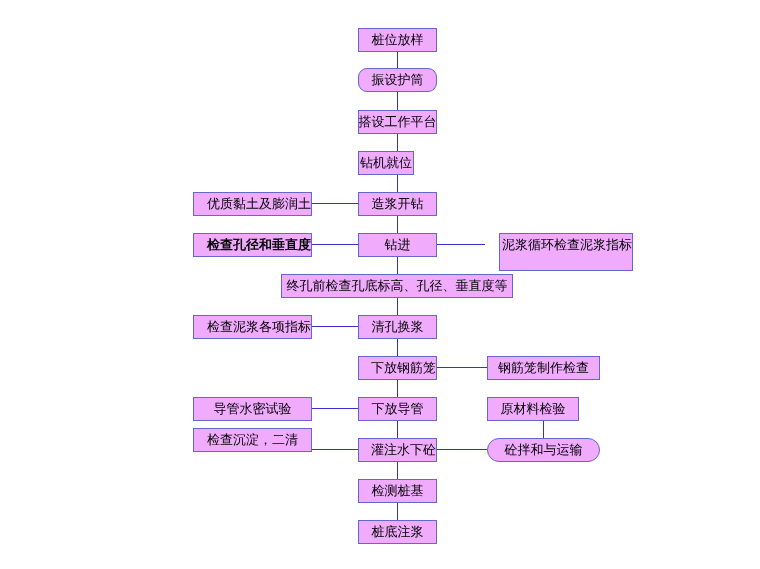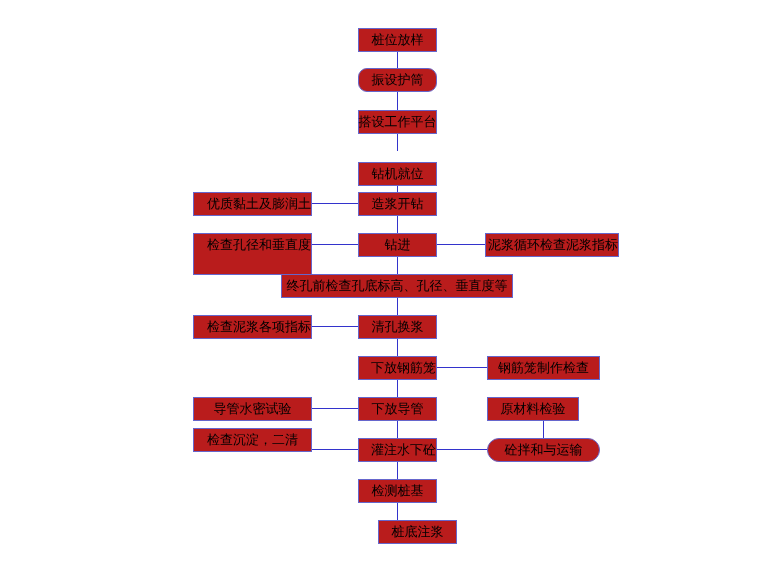--- a/index.html
+++ b/index.html
@@ -14,21 +14,21 @@
     position: relative;
     width: 760px;
     height: 569px;
     background: #ffffff;
     overflow: hidden;
   }
   .node {
     position: absolute;
     box-sizing: border-box;
     border: 1px solid #6666cc;
-    background: #b91c1c;
+    background: #f0abfc;
     color: #000000;
     font-size: 13px;
     line-height: 21px;
     text-align: center;
     white-space: nowrap;
     letter-spacing: 0px;
     z-index: 3;
   }
   .node > span {
     display: block;
@@ -88,21 +88,21 @@
   </div>
 
   <div class="node" style="left:358px; top:68px; width:79px; height:24px;border-radius:9px;">
     <span>振设护筒</span>
   </div>
 
   <div class="node overflow" style="left:358px; top:110px; width:79px; height:24px;">
     <span>搭设工作平台</span>
   </div>
 
-  <div class="node" style="left:358px; top:151px; width:79px; height:24px;margin-top:11px;">
+  <div class="node" style="left:358px; top:151px; width:56px; height:24px;">
     <span>钻机就位</span>
   </div>
 
   <div class="node" style="left:358px; top:192px; width:79px; height:24px;">
     <span>造浆开钻</span>
   </div>
 
   <div class="node" style="left:358px; top:233px; width:79px; height:24px;">
     <span>钻进</span>
   </div>
@@ -124,45 +124,45 @@
   </div>
 
   <div class="node overflow" style="left:358px; top:438px; width:79px; height:24px;">
     <span>灌注水下砼</span>
   </div>
 
   <div class="node" style="left:358px; top:479px; width:79px; height:24px;">
     <span>检测桩基</span>
   </div>
 
-  <div class="node" style="left:358px; top:520px; width:79px; height:24px;margin-left:20px;">
+  <div class="node" style="left:358px; top:520px; width:79px; height:24px;">
     <span>桩底注浆</span>
   </div>
 
   <div class="node overflow" style="left:193px; top:192px; width:119px; height:24px;">
     <span>优质黏土及膨润土</span>
   </div>
 
-  <div class="node overflow" style="left:193px; top:233px; width:119px; height:42px;">
+  <div class="node overflow" style="left:193px; top:233px; width:119px; height:24px;font-weight:bold;">
     <span>检查孔径和垂直度</span>
   </div>
 
   <div class="node" style="left:193px; top:397px; width:119px; height:24px;">
     <span>导管水密试验</span>
   </div>
 
   <div class="node overflow" style="left:193px; top:315px; width:119px; height:24px;">
     <span>检查泥浆各项指标</span>
   </div>
 
   <div class="node" style="left:193px; top:428px; width:119px; height:24px;">
     <span>检查沉淀，二清</span>
   </div>
 
-  <div class="node overflow" style="left:485px; top:233px; width:134px; height:24px;">
+  <div class="node overflow" style="left:499px; top:233px; width:134px; height:38px;">
     <span>泥浆循环检查泥浆指标</span>
   </div>
 
   <div class="node" style="left:487px; top:356px; width:113px; height:24px;">
     <span>钢筋笼制作检查</span>
   </div>
 
   <div class="node" style="left:487px; top:397px; width:92px; height:24px;">
     <span>原材料检验</span>
   </div>

